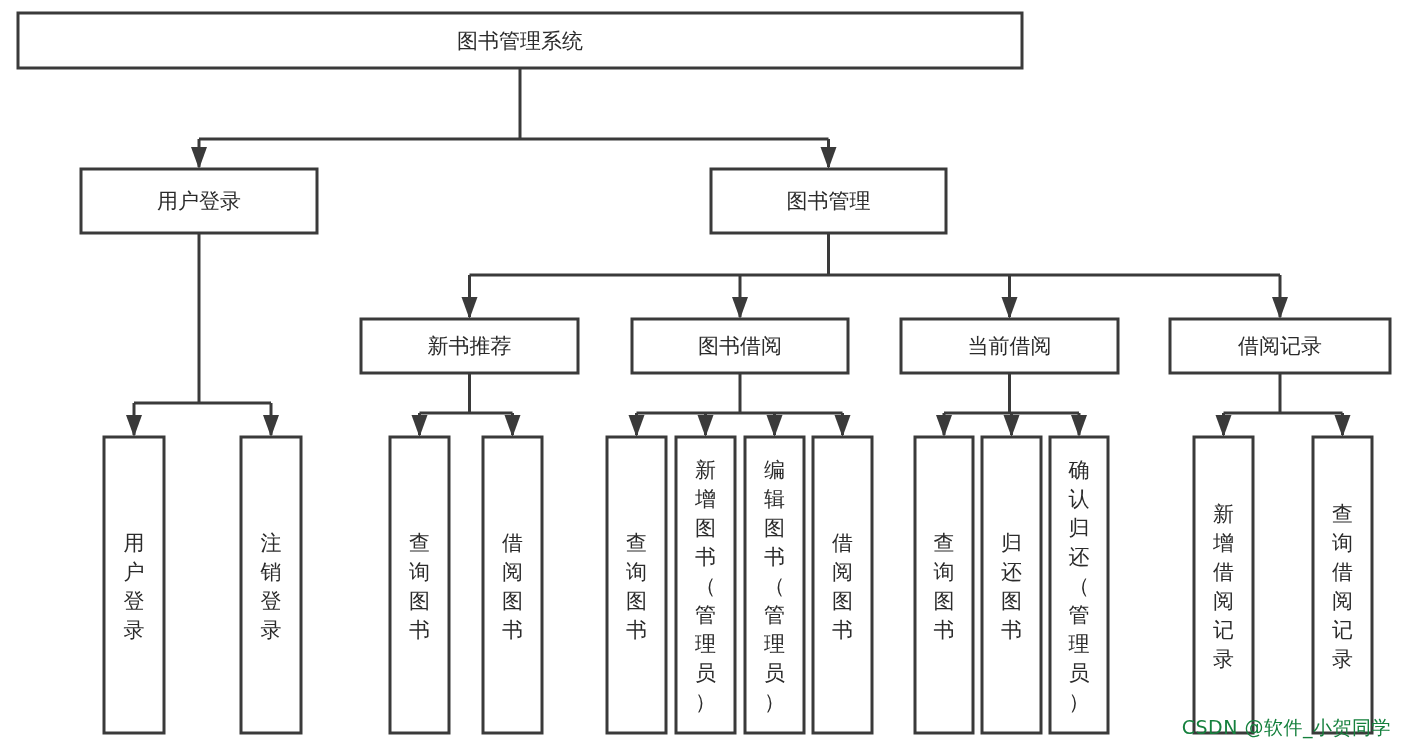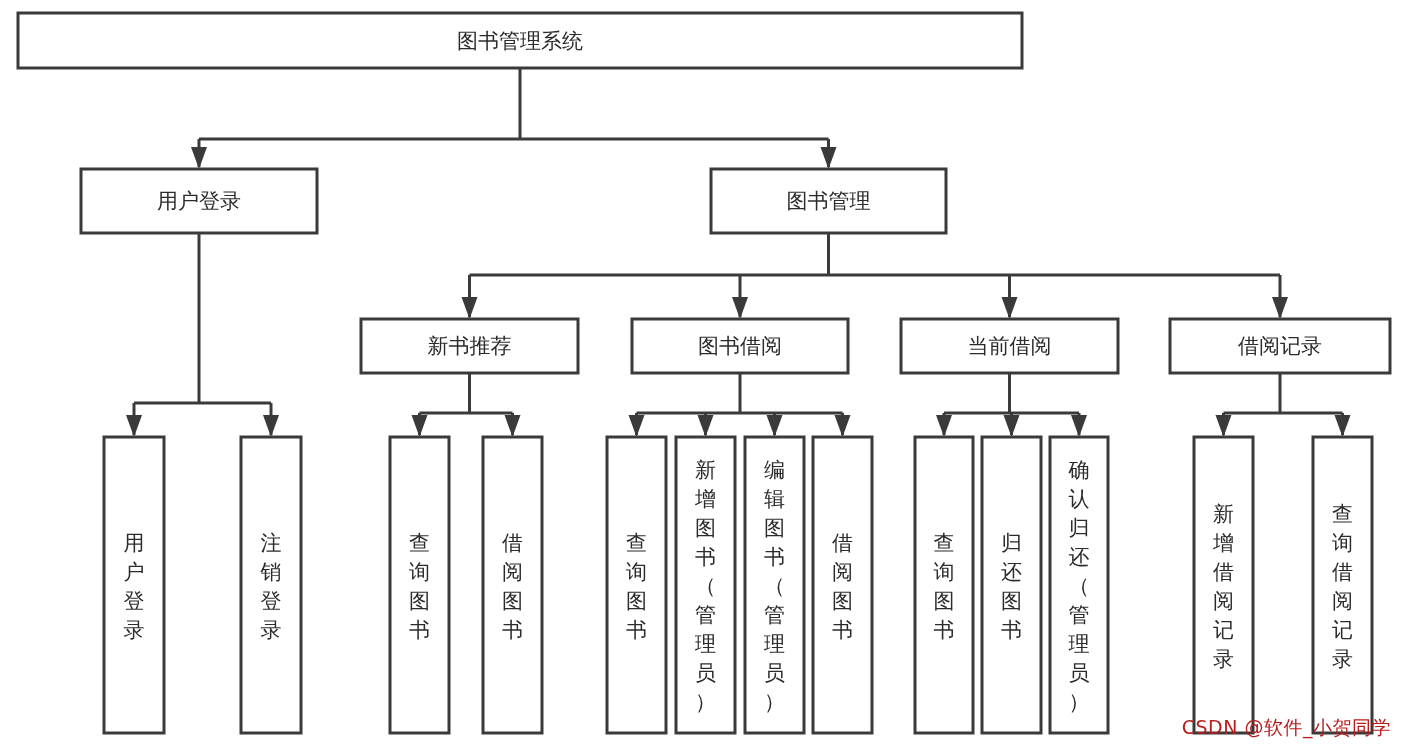--- a/index.html
+++ b/index.html
@@ -53,21 +53,21 @@
     fill: #2b2b2b;
     font-size: 21px;
     text-anchor: middle;
   }
   .watermark {
     position: absolute;
     right: 14px;
     bottom: 6px;
     font-family: "DejaVu Sans", "Liberation Sans", sans-serif;
     font-size: 19px;
-    color: #b91c1c;
+    color: #15803d;
     letter-spacing: 0.5px;
     white-space: nowrap;
     pointer-events: none;
   }
 </style>
 </head>
 <body>
 
 <div id="diagram-root">
   <svg class="flow" viewBox="0 0 1405 747" xmlns="http://www.w3.org/2000/svg">

